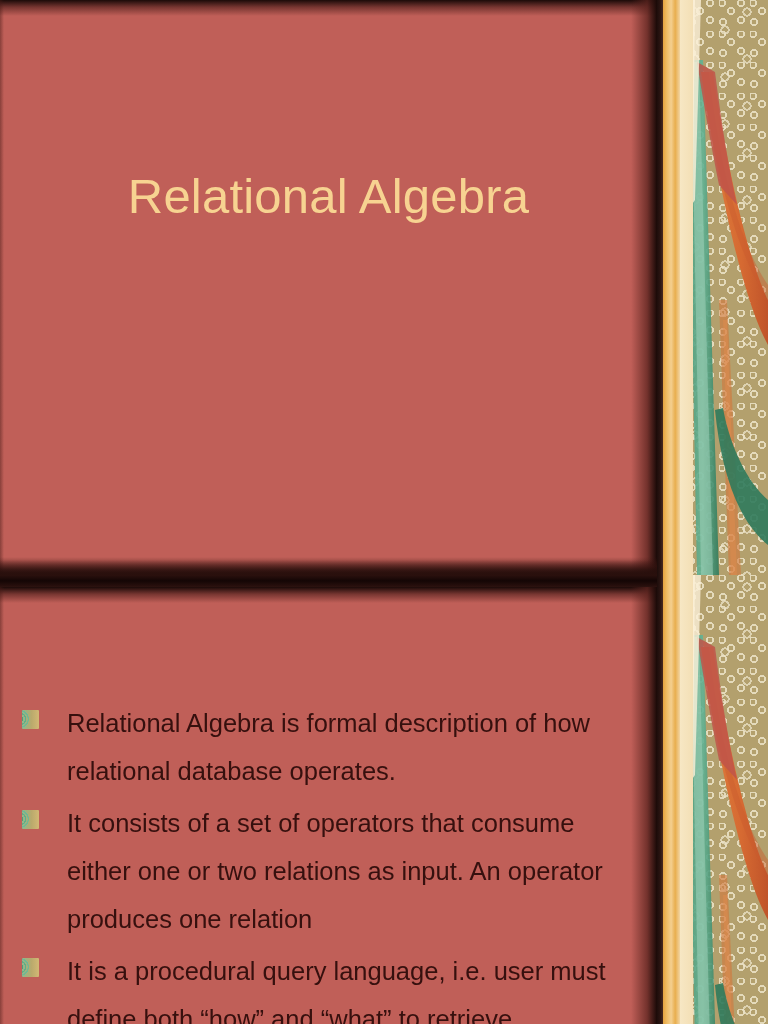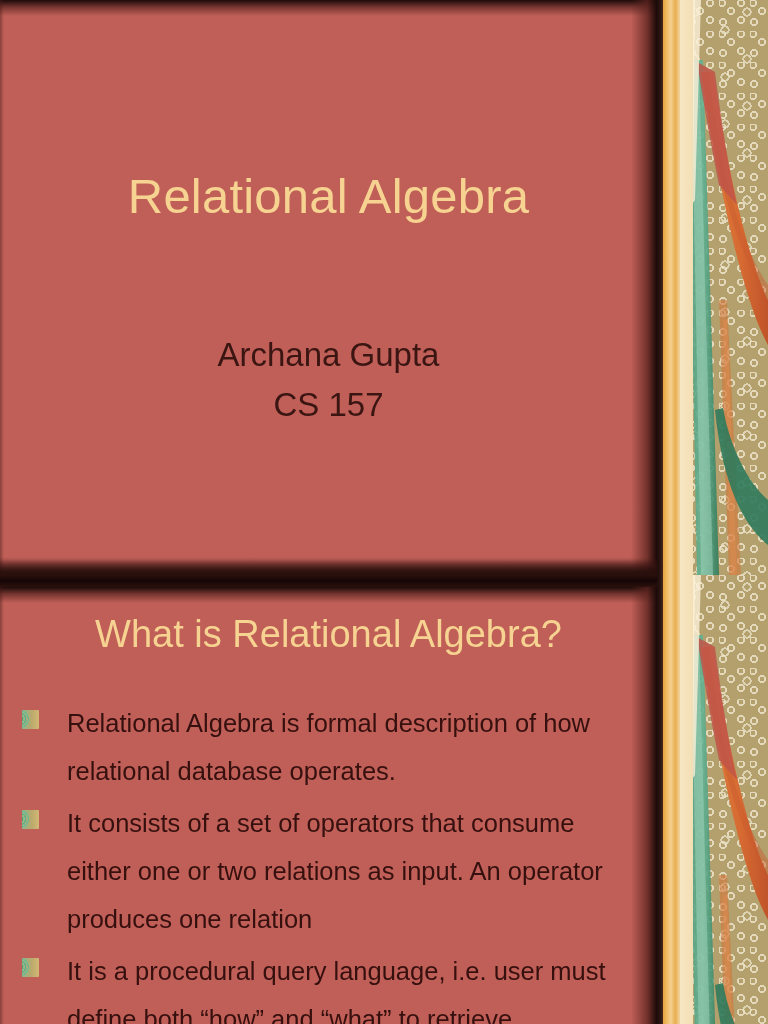--- a/index.html
+++ b/index.html
@@ -200,34 +200,29 @@
 <div id="deck">
 
   <div class="slide slide-1">
     <div class="edge-top"></div>
     <div class="edge-left"></div>
     <div class="edge-right"></div>
     <div class="edge-bottom"></div>
 
     <div class="title-main">Relational Algebra</div>
 
-    <div class="subtitle-block">
-      <div class="subtitle-line">Archana Gupta</div>
-      <div class="subtitle-line">CS 157</div>
-    </div>
   </div>
 
   <div class="gap-band"></div>
 
   <div class="slide slide-2">
     <div class="edge-top"></div>
     <div class="edge-left"></div>
     <div class="edge-right"></div>
 
-    <div class="slide2-title">What is Relational Algebra?</div>
 
     <div class="bullets">
       <div class="bullet-row">
         <span class="bullet-marker"></span>
         <span class="bullet-text">Relational Algebra is formal description of how relational database operates.</span>
       </div>
       <div class="bullet-row">
         <span class="bullet-marker"></span>
         <span class="bullet-text">It consists of a set of operators that consume either one or two relations as input. An operator produces one relation</span>
       </div>

